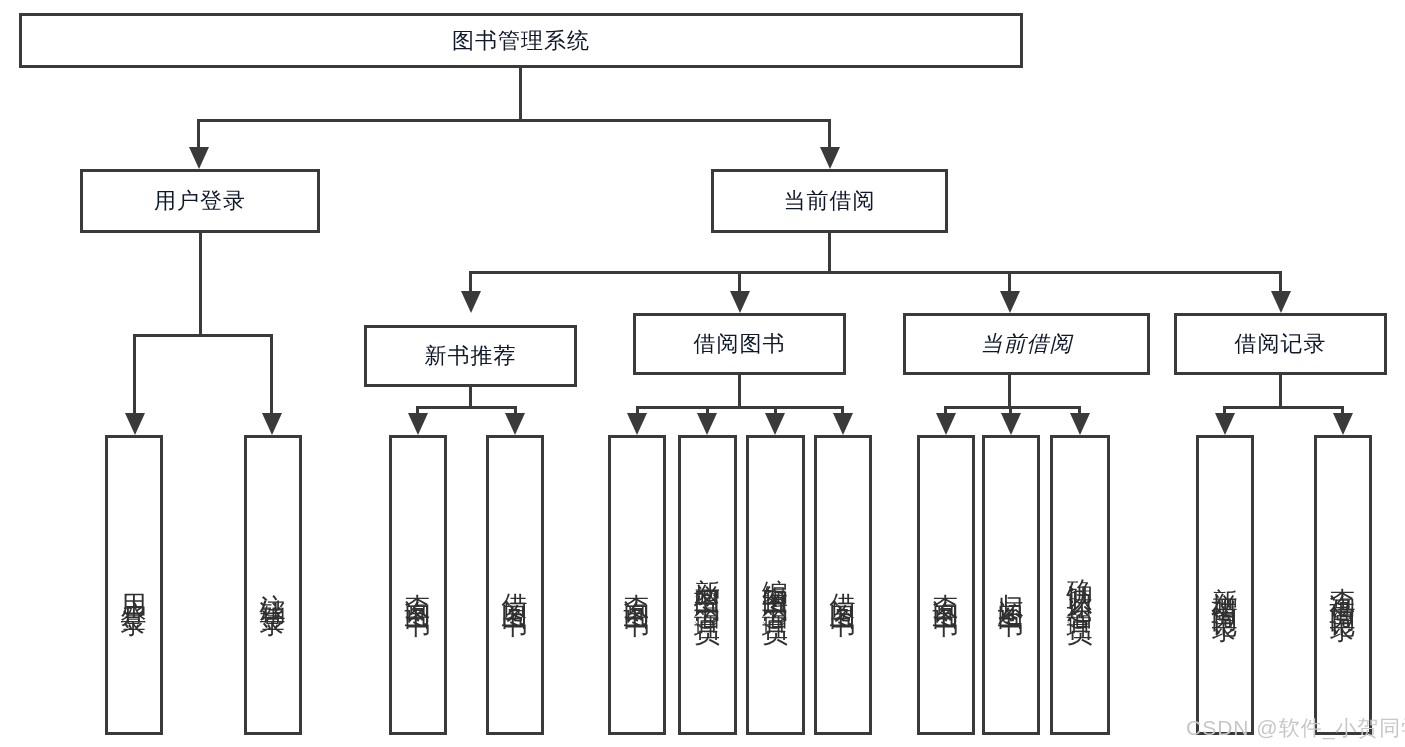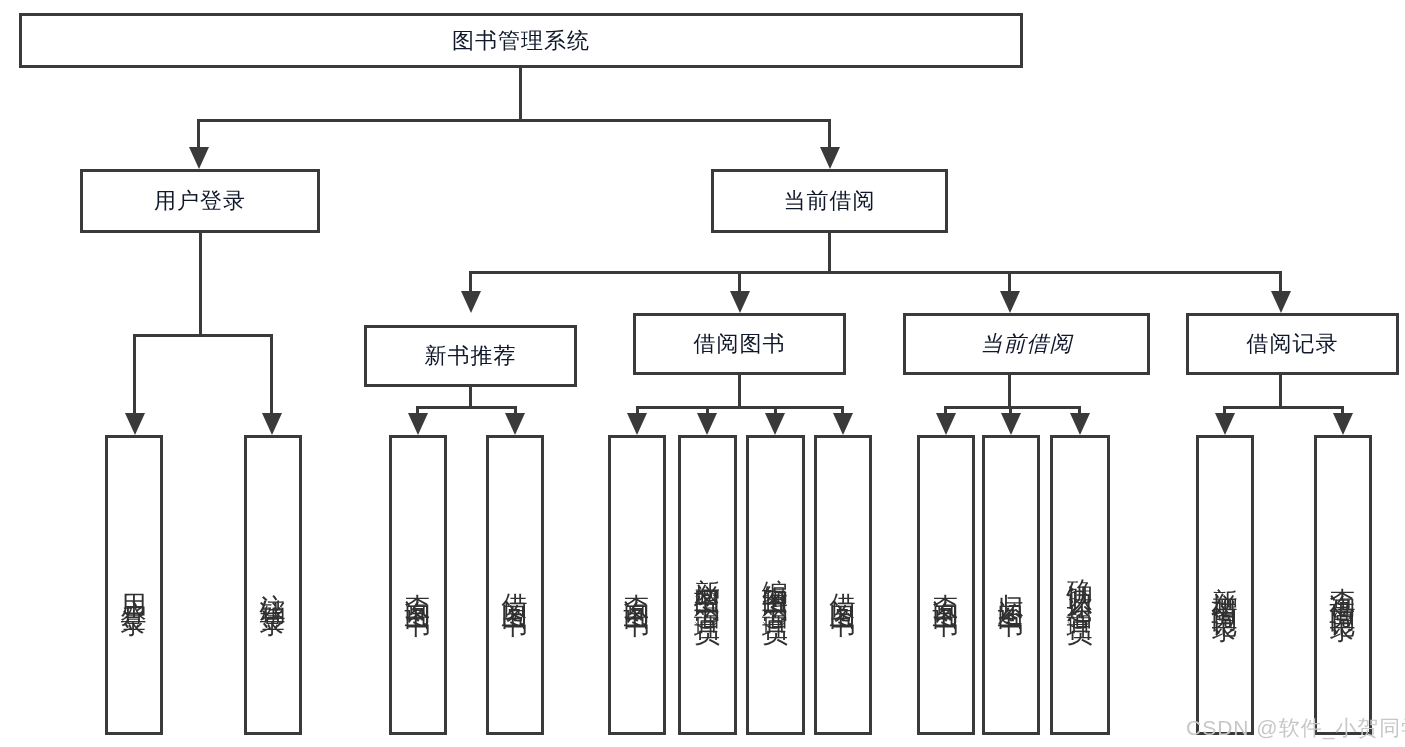--- a/index.html
+++ b/index.html
@@ -95,21 +95,21 @@
   </div>
 
   <div class="node" style="left:633px; top:313px; width:213px; height:62px;">
     <span>借阅图书</span>
   </div>
 
   <div class="node" style="left:903px; top:313px; width:247px; height:62px;font-style:italic;">
     <span>当前借阅</span>
   </div>
 
-  <div class="node" style="left:1174px; top:313px; width:213px; height:62px;margin-left:12px;">
+  <div class="node" style="left:1174px; top:313px; width:213px; height:62px;">
     <span>借阅记录</span>
   </div>
 
   <div class="leaf" style="left:105px;">
     <span>用户登录</span>
   </div>
   <div class="leaf" style="left:244px;">
     <span>注销登录</span>
   </div>
 

